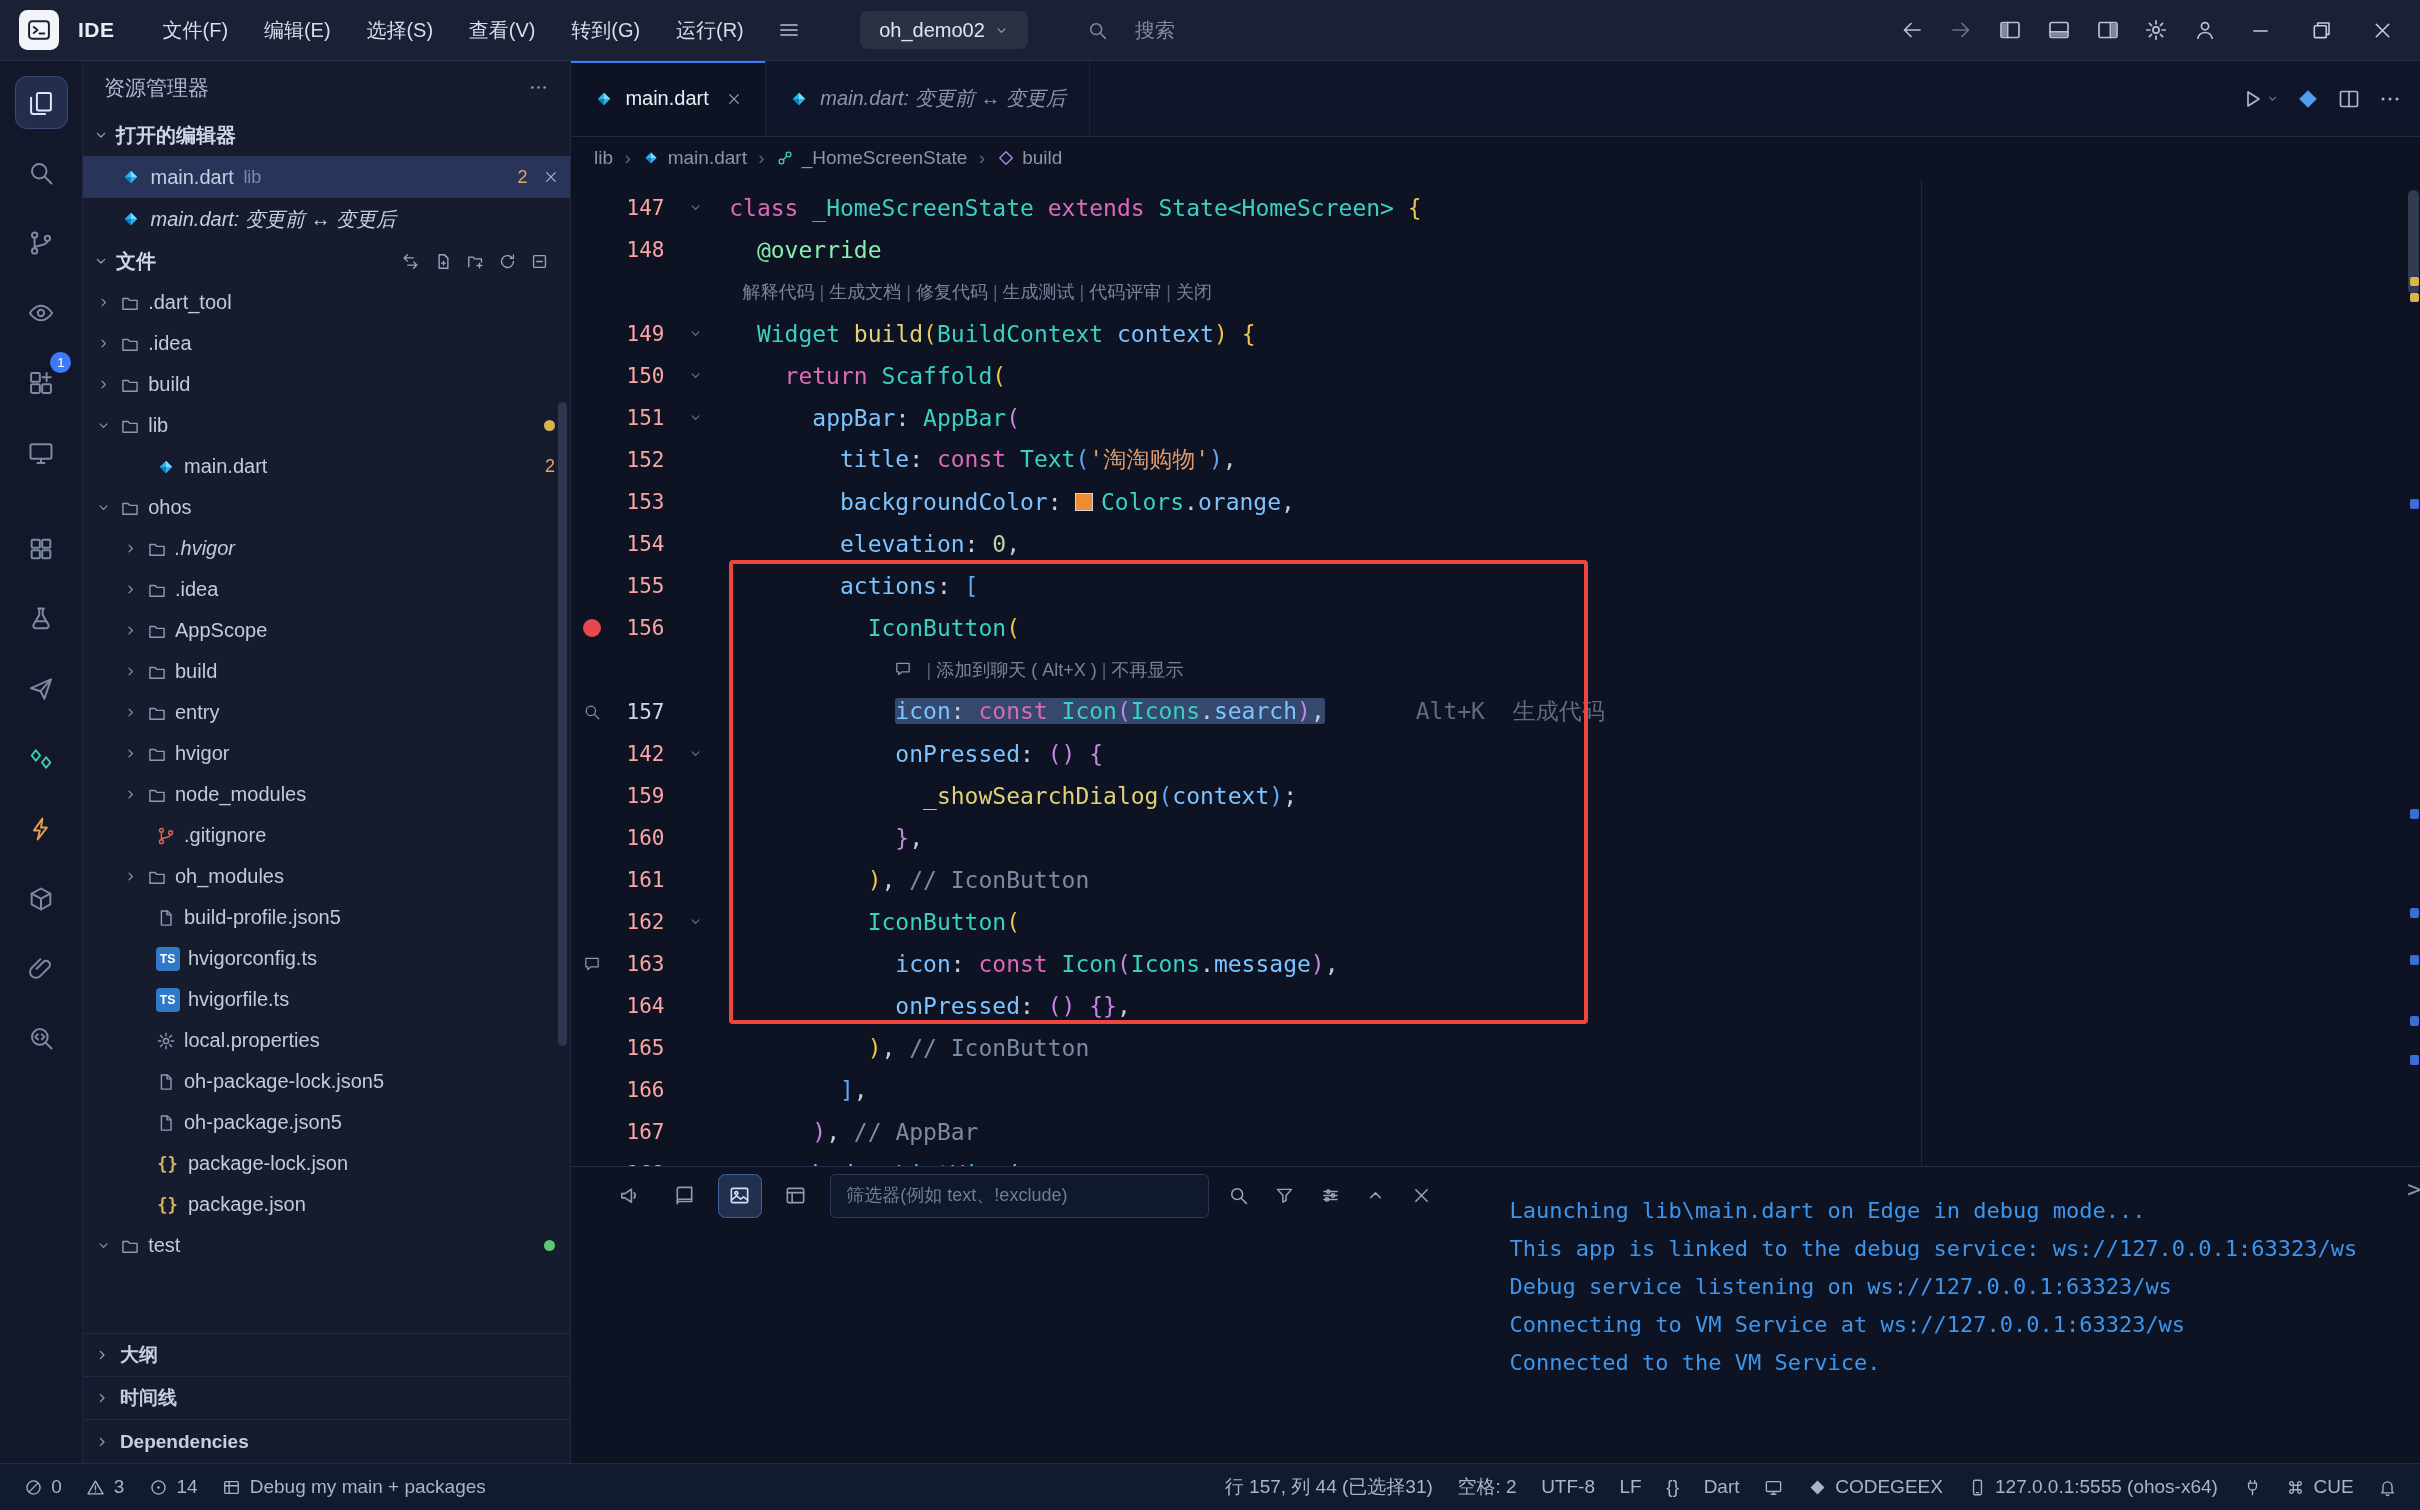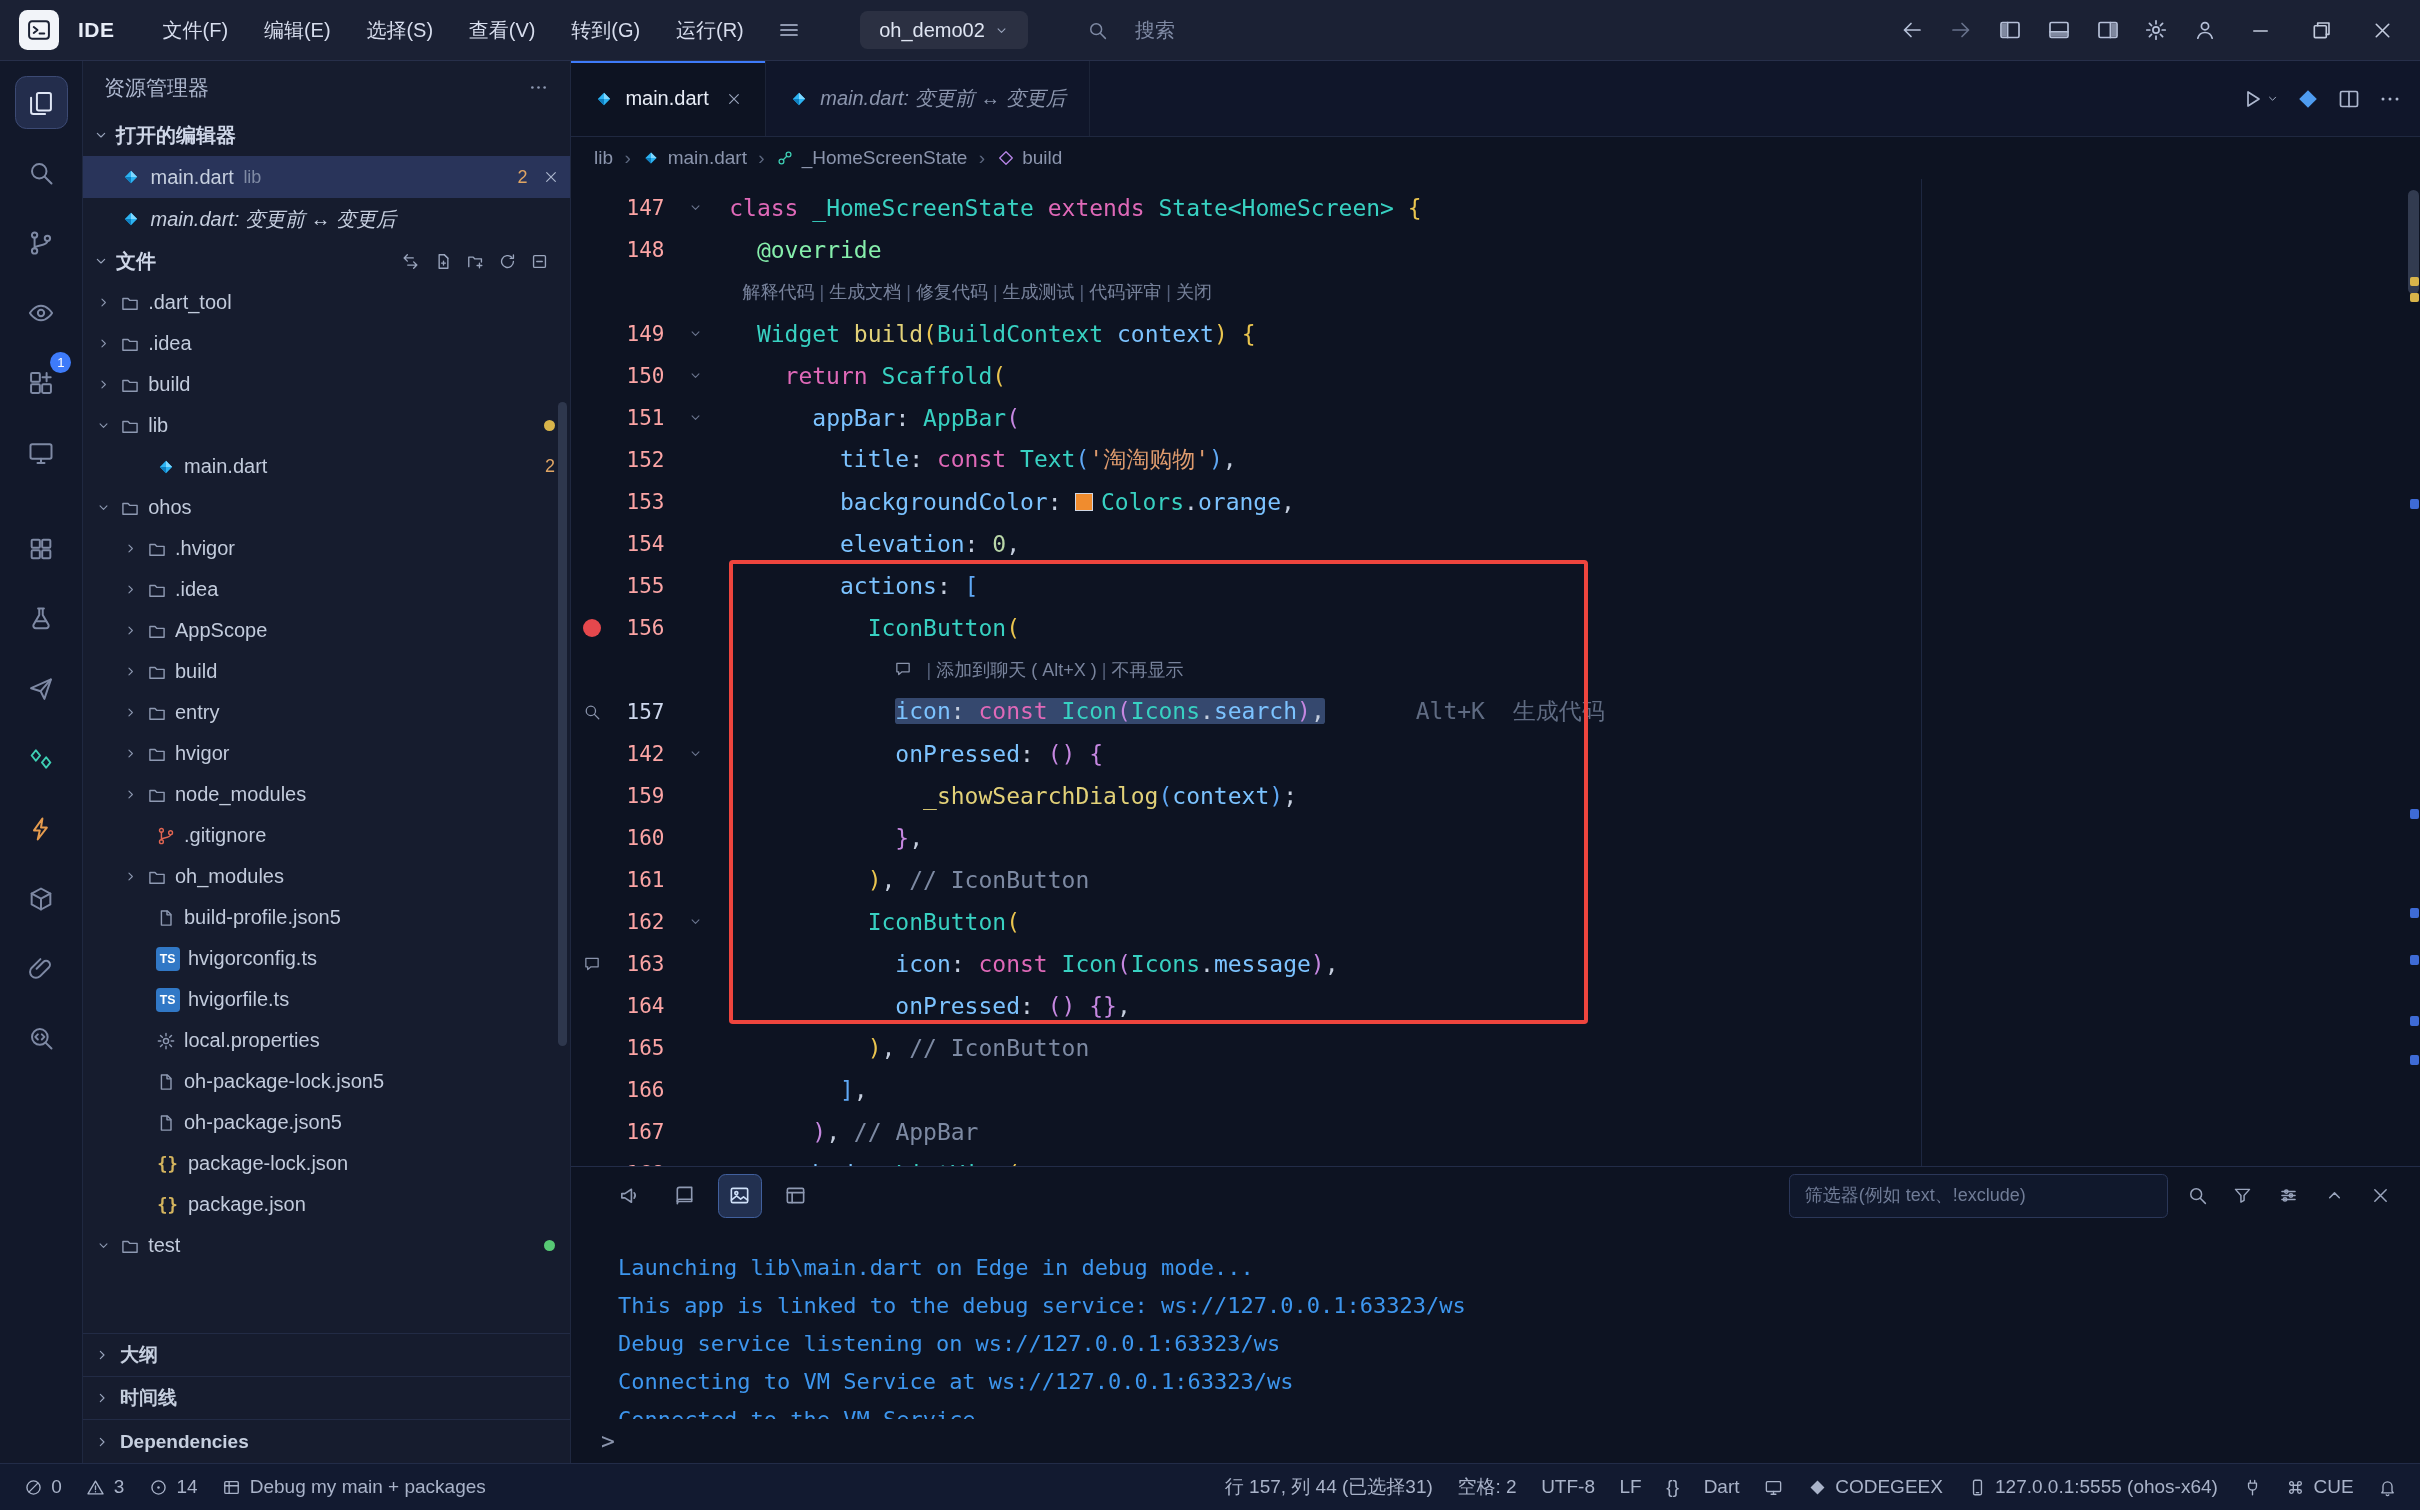--- a/index.html
+++ b/index.html
@@ -107,21 +107,21 @@
 .hint-ico{font-size:18px;margin-right:9.5px;color:#8a94ac;vertical-align:-2.8px}
 .lens-sep{color:#55607a}
 .tk-kw{color:#df69b8}.tk-ty{color:#38d1c2}.tk-fn{color:#e2d178}.tk-pr{color:#7cc3ff}
 .tk-st{color:#dd9a6d}.tk-nu{color:#b9d7a8}.tk-an{color:#86efac}.tk-cm{color:#7d8aa3}
 .tk-d{color:#c5cede}.tk-b1{color:#eac54f}.tk-b2{color:#c587e0}.tk-b3{color:#5fa8f5}
 .ovr{position:absolute;right:0;top:0;bottom:0;width:13.2px}
 .ovr .mk{position:absolute;right:1.9px;width:9.5px;border-radius:1.9px}
 .ed-thumb{position:absolute;right:1.9px;top:11.4px;width:11.4px;height:104px;border-radius:5.7px;background:rgba(121,134,165,.35)}
 
 
-.panel{height:297px;flex:none;border-top:0.9px solid #222c48;display:flex;flex-direction:column;background:#0d1322}
+.panel{height:297px;flex:none;border-top:0.9px solid #222c48;display:flex;background:#0d1322}
 .panel-bar{height:57px;flex:none;display:flex;align-items:center;padding:0 21px;gap:13.2px}
 .panel-tools{display:flex;gap:11.4px;margin-left:15px}
 .ptool{width:44px;height:44px;border-radius:7.6px;display:flex;align-items:center;justify-content:center;font-size:23px;color:#8e99b2}
 .ptool.active{background:#223050;border:0.9px solid #41609e;color:#cfe0f8}
 .panel-right{margin-left:auto;display:flex;align-items:center;gap:9.5px}
 .filter-input{width:379px;height:44px;background:#10182c;border:0.9px solid #2b3759;border-radius:5.7px;color:#c6cfdf;font-size:18px;padding:0 15px;outline:none;font-family:"Liberation Sans","DejaVu Sans",sans-serif}
 .filter-input::placeholder{color:#707c97}
 #panel-actions{display:flex;gap:5.7px;color:#9aa5bd}
 .pact{width:40px;height:40px;display:flex;align-items:center;justify-content:center;font-size:21px;border-radius:5.7px}
 .console{flex:1;padding:24.6px 0 0 47px;font-family:"DejaVu Sans Mono",monospace;font-size:22px;line-height:38px;color:#3d96ee;overflow:hidden}
@@ -531,21 +531,21 @@
               </svg>
             </span>
             <span class="tree-ico" data-icon="folder">
               <svg viewBox="0 0 24 24" aria-hidden="true">
                 <path d="M3.5 19.5v-13h6.1l2 2.3h8.9v10.7z"></path>
               </svg>
             </span>
             <span class="tree-label">ohos</span>
             <span class="flex-sp"></span>
           </div>
-          <div class="tree-row" style="padding-left: 40px;">
+          <div class="tree-row" style="padding-left: 40px; font-style: italic;">
             <span class="tree-chev" data-icon="chevron-right">
               <svg viewBox="0 0 24 24" aria-hidden="true">
                 <path d="M9.5 6.5 15 12l-5.5 5.5"></path>
               </svg>
             </span>
             <span class="tree-ico" data-icon="folder">
               <svg viewBox="0 0 24 24" aria-hidden="true">
                 <path d="M3.5 19.5v-13h6.1l2 2.3h8.9v10.7z"></path>
               </svg>
             </span>

